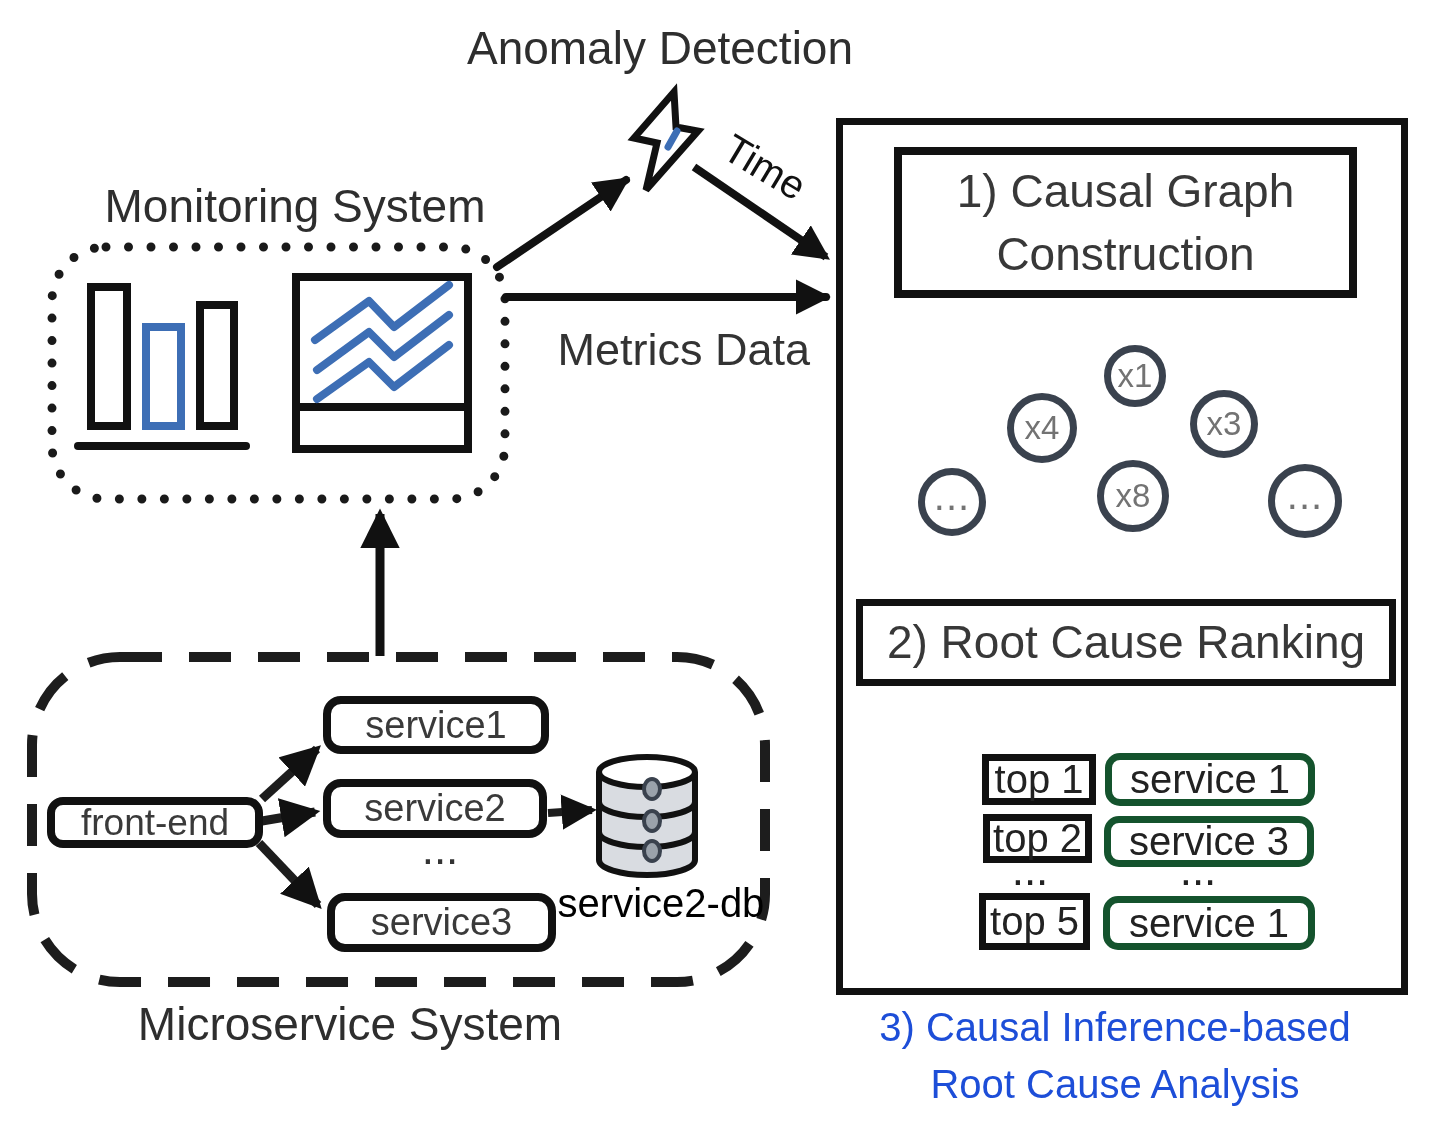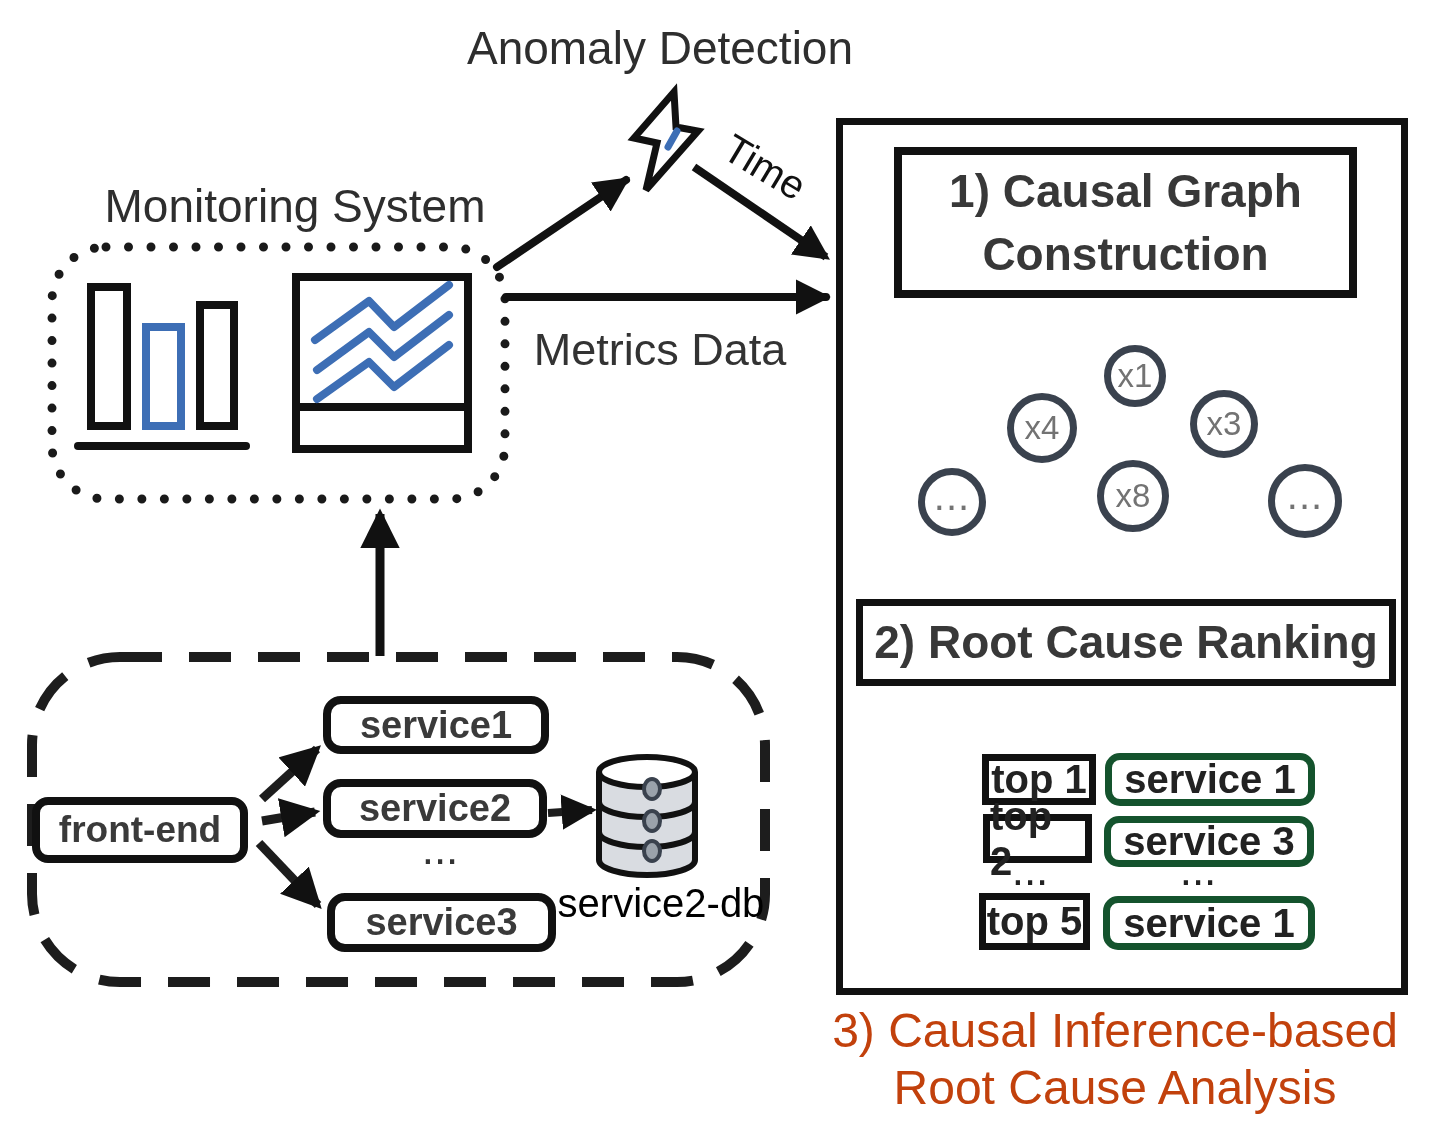--- a/index.html
+++ b/index.html
@@ -4,31 +4,31 @@
 <style>
   html,body{margin:0;padding:0;background:#fff;}
   #stage{
     position:relative;width:1438px;height:1141px;background:#ffffff;overflow:hidden;
     font-family:"Liberation Sans","DejaVu Sans",sans-serif;
     border-radius:14px;
   }
   #shape-layer{position:absolute;left:0;top:0;width:1438px;height:1141px;}
   .lbl{position:absolute;color:#333;text-align:center;white-space:nowrap;line-height:1.05;}
   .big{font-size:46px;color:#2e2e2e;}
-  .box{position:absolute;box-sizing:border-box;background:#fff;display:flex;align-items:center;justify-content:center;color:#3a3a3a;font-weight:bold;}
+  .box{position:absolute;box-sizing:border-box;background:#fff;display:flex;align-items:center;justify-content:center;color:#3a3a3a;}
   .svc{border:8px solid #111;border-radius:18px;font-size:38px;}
   .panel{position:absolute;box-sizing:border-box;border:7px solid #111;background:#fff;}
   .stepbox{border:8px solid #111;font-size:46px;color:#383838;text-align:center;line-height:1.35;}
   .node{position:absolute;box-sizing:border-box;border:7px solid #3a424e;border-radius:50%;background:#fff;
         display:flex;align-items:center;justify-content:center;font-size:33px;color:#737373;}
   .node.dots{font-size:40px;letter-spacing:1px;padding-bottom:12px;}
   .rank{border:7px solid #111;border-radius:0;font-size:40px;color:#222;}
   .ranksvc{border:7px solid #14532d;border-radius:15px;font-size:40px;color:#222;}
   .dotsrow{position:absolute;font-size:44px;color:#222;text-align:center;line-height:1;}
-  .caption{font-size:48px;color:#c2410c;}
+  .caption{font-size:40px;color:#1d4ed8;}
 </style>
 </head>
 <body>
 
 <div id="stage">
 
   <svg id="shape-layer" viewBox="0 0 1438 1141">
     <defs>
       <marker id="head-black" markerWidth="4.6" markerHeight="4.4" refX="3.8" refY="2.2" orient="auto" markerUnits="strokeWidth">
         <path d="M0,0 L4.4,2.2 L0,4.4 Z" fill="#111"></path>
@@ -92,24 +92,25 @@
     <line x1="1071" y1="450" x2="1104" y2="474" stroke="#3a424e" stroke-width="7" marker-end="url(#head-slate)"></line>
     <line x1="1249" y1="447" x2="1279" y2="476" stroke="#3a424e" stroke-width="7" marker-end="url(#head-slate)"></line>
   </svg>
 
   <div class="lbl big" style="left:445px;top:24px;width:430px;">Anomaly Detection</div>
 
   <div class="lbl big" style="left:80px;top:182px;width:430px;">Monitoring System</div>
 
   <div class="lbl" style="left:700px;top:146px;width:130px;font-size:40px;color:#111;transform:rotate(31deg);">Time</div>
 
-  <div class="lbl" style="left:510px;top:326px;width:300px;font-size:45px;color:#333;">Metrics Data</div>
+  <div class="lbl" style="left:510px;top:326px;width:300px;font-size:45px;color:#333;text-align:right;">Metrics Data</div>
 
+  <div class="lbl big" style="left:90px;top:1000px;width:520px;">Microservice System</div>
 
-  <div class="box svc" style="left:32px;top:797px;width:216px;height:66px;border-radius:16px;font-size:37px;">front-end</div>
+  <div class="box svc" style="left:47px;top:797px;width:216px;height:51px;border-radius:16px;font-size:37px;">front-end</div>
 
   <div class="box svc" style="left:323px;top:696px;width:226px;height:58px;">service1</div>
 
   <div class="box svc" style="left:323px;top:779px;width:224px;height:59px;">service2</div>
 
   <div class="lbl" style="left:400px;top:826px;width:80px;font-size:44px;color:#333;">...</div>
 
   <div class="box svc" style="left:327px;top:893px;width:229px;height:59px;">service3</div>
 
   <div class="lbl" style="left:550px;top:882px;width:222px;font-size:40px;color:#000000;">service2-db</div>

